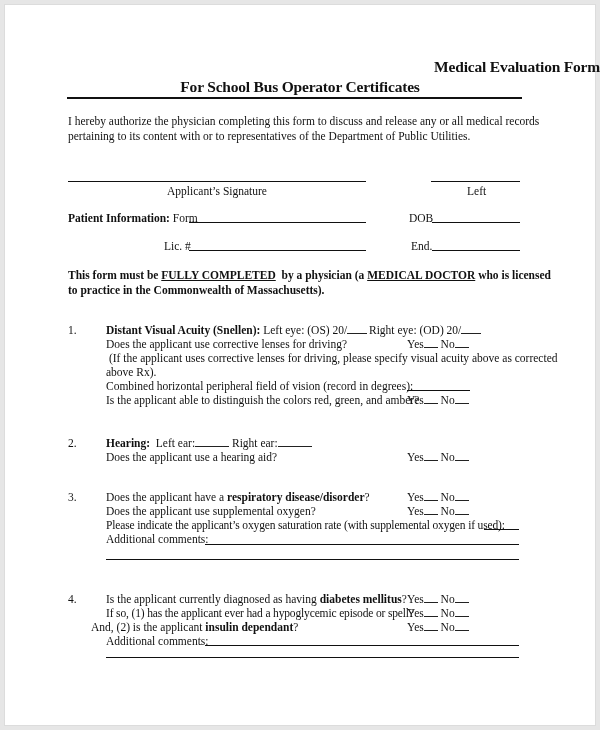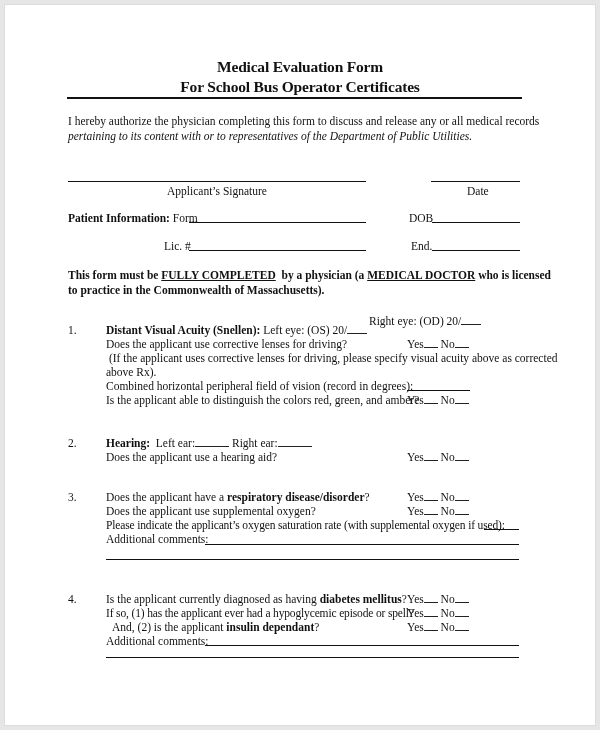--- a/index.html
+++ b/index.html
@@ -27,31 +27,31 @@
   .t { font-size: 11.5px; line-height: 14px; }
   .b { font-weight: bold; }
   .u { text-decoration: underline; }
   .blank { display: inline-block; border-bottom: 1px solid #222; height: 10px; }
 </style>
 </head>
 <body>
 
 <div class="page"></div>
 
-<div class="title" style="top:58px;">Medical Evaluation Form</div>
+<div class="title" style="top:58px;text-align:right;">Medical Evaluation Form</div>
 <div class="title" style="top:78px;">For School Bus Operator Certificates</div>
 <div class="rule" style="left:67px; top:97px; width:455px; height:2px;"></div>
 
 <div class="abs t" style="left:68px; top:114px;">I hereby authorize the physician completing this form to discuss and release any or all medical records</div>
-<div class="abs t" style="left:68px; top:129px;font-style:italic;">pertaining to its content with or to representatives of the Department of Public Utilities.</div>
+<div class="abs t" style="left:68px; top:129px;">pertaining to its content with or to representatives of the Department of Public Utilities.</div>
 
 <div class="rule" style="left:68px; top:181px; width:298px; height:1px;"></div>
 <div class="abs t" style="left:167px; top:184px;">Applicant’s Signature</div>
 <div class="rule" style="left:431px; top:181px; width:89px; height:1px;"></div>
-<div class="abs t" style="left:467px; top:184px;">Date</div>
+<div class="abs t" style="left:467px; top:184px;">Left</div>
 
 <div class="abs t" style="left:68px; top:211px;">
   <span class="b">Patient Information:</span>
   <span>Form</span>
 </div>
 <div class="rule" style="left:189px; top:222px; width:177px; height:1px;"></div>
 <div class="abs t" style="left:409px; top:211px;">DOB</div>
 <div class="rule" style="left:432px; top:222px; width:88px; height:1px;"></div>
 
 <div class="abs t" style="left:164px; top:239px;">Lic. #</div>
@@ -61,21 +61,21 @@
 
 <div class="abs t b" style="left:68px; top:268px;">
   <span>This form must be </span><span class="u">FULLY COMPLETED</span><span style="white-space:pre;">  by a physician (a </span><span class="u">MEDICAL DOCTOR</span><span> who is licensed</span>
 </div>
 <div class="abs t b" style="left:68px; top:283px;">to practice in the Commonwealth of Massachusetts).</div>
 
 <div class="abs t" style="left:68px; top:323px;">1.</div>
 <div class="abs t" style="left:106px; top:323px;">
   <span class="b">Distant Visual Acuity (Snellen):</span><span> Left eye: (OS) 20/</span><span class="blank" style="width:20px;"></span>
 </div>
-<div class="abs t" style="left:369px; top:314px;text-align:right;">
+<div class="abs t" style="left:369px; top:323px;text-align:right;">
   <span>Right eye: (OD) 20/</span><span class="blank" style="width:20px;"></span>
 </div>
 
 <div class="abs t" style="left:106px; top:337px;">Does the applicant use corrective lenses for driving?</div>
 <div class="abs t" style="left:407px; top:337px;">
   <span>Yes</span><span class="blank" style="width:14px;"></span>
   <span>No</span><span class="blank" style="width:14px;"></span>
 </div>
 <div class="abs t" style="left:106px; top:351px; white-space:pre;"> (If the applicant uses corrective lenses for driving, please specify visual acuity above as corrected</div>
 <div class="abs t" style="left:106px; top:365px;">above Rx).</div>
@@ -122,21 +122,21 @@
 </div>
 <div class="abs t" style="left:407px; top:592px;">
   <span>Yes</span><span class="blank" style="width:14px;"></span>
   <span>No</span><span class="blank" style="width:14px;"></span>
 </div>
 <div class="abs t" style="left:106px; top:606px; letter-spacing:-0.15px;">If so, (1) has the applicant ever had a hypoglycemic episode or spell?</div>
 <div class="abs t" style="left:407px; top:606px;">
   <span>Yes</span><span class="blank" style="width:14px;"></span>
   <span>No</span><span class="blank" style="width:14px;"></span>
 </div>
-<div class="abs t" style="left:112px; top:620px;">
+<div class="abs t" style="left:91px; top:620px;">
   <span>And, (2) is the applicant </span><span class="b">insulin dependant</span><span>?</span>
 </div>
 <div class="abs t" style="left:407px; top:620px;">
   <span>Yes</span><span class="blank" style="width:14px;"></span>
   <span>No</span><span class="blank" style="width:14px;"></span>
 </div>
 <div class="abs t" style="left:106px; top:634px;">Additional comments:</div>
 <div class="rule" style="left:205px; top:645px; width:314px; height:1px;"></div>
 <div class="rule" style="left:106px; top:657px; width:413px; height:1px;"></div>
 

